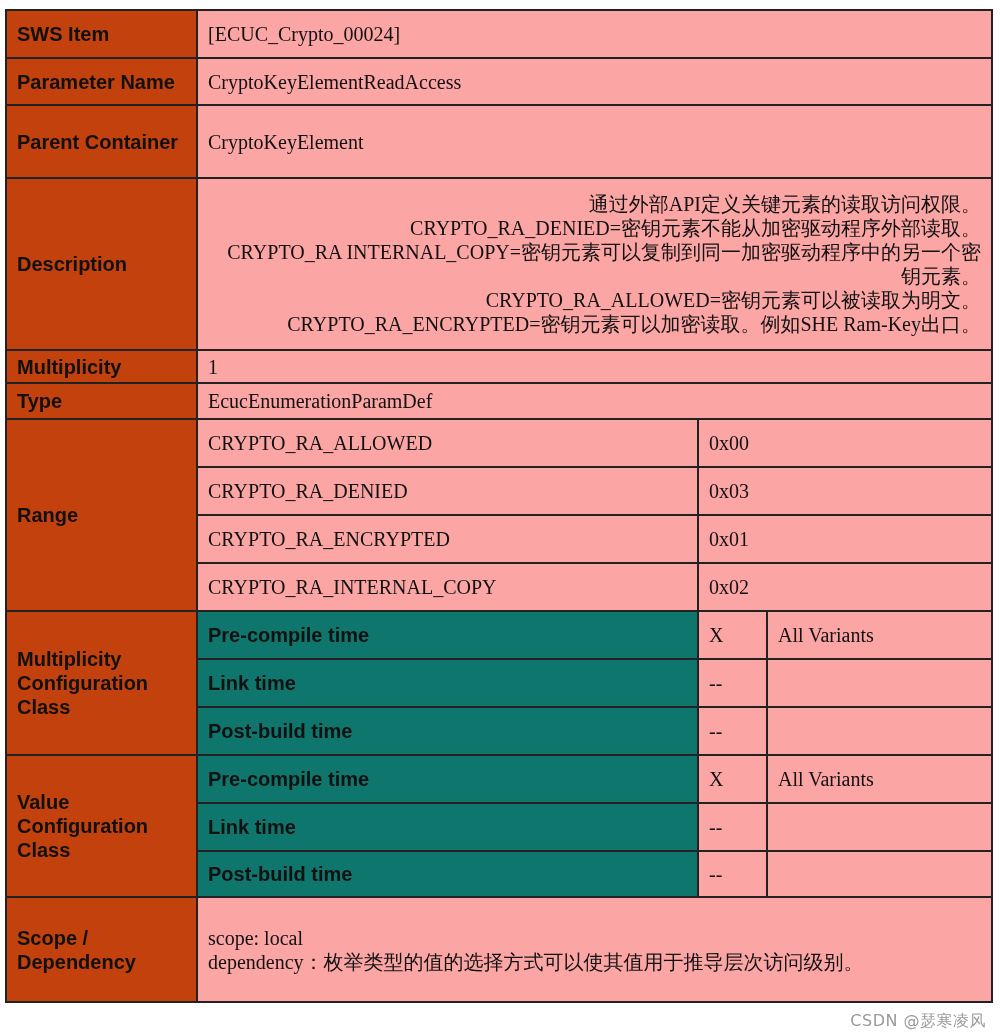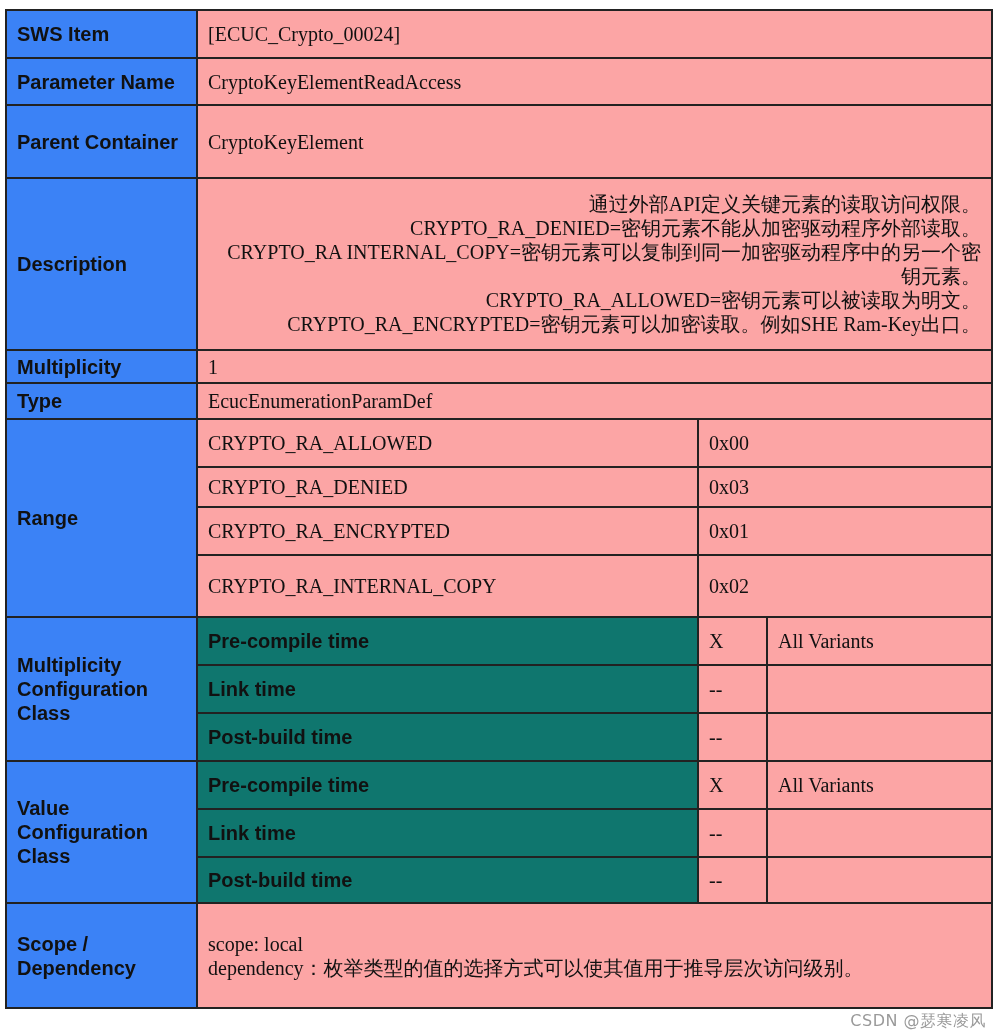--- a/index.html
+++ b/index.html
@@ -25,21 +25,21 @@
     }
     table.spec td {
       border: 2px solid #222222;
       padding: 0 10px;
       font-size: 20px;
       line-height: 24px;
       vertical-align: middle;
       overflow: hidden;
     }
     td.label {
-      background: #3b82f6;
+      background: #c2410c;
       font-weight: bold;
     }
     td.sublabel {
       background: #0f766e;
       font-weight: bold;
     }
     td.val { background: #fca5a5; font-family: Liberation Serif, serif; }
     td.desc {
       vertical-align: top;
       padding-top: 6px;
@@ -110,29 +110,29 @@
   <tr style="height:36px">
     <td class="label">Type</td>
     <td class="val" colspan="3">EcucEnumerationParamDef</td>
   </tr>
 
   <tr style="height:48px">
     <td class="label" rowspan="4">Range</td>
     <td class="val">CRYPTO_RA_ALLOWED</td>
     <td class="val" colspan="2">0x00</td>
   </tr>
-  <tr style="height:40px">
+  <tr style="height:48px">
     <td class="val">CRYPTO_RA_DENIED</td>
     <td class="val" colspan="2">0x03</td>
   </tr>
   <tr style="height:48px">
     <td class="val">CRYPTO_RA_ENCRYPTED</td>
     <td class="val" colspan="2">0x01</td>
   </tr>
-  <tr style="height:62px">
+  <tr style="height:48px">
     <td class="val">CRYPTO_RA_INTERNAL_COPY</td>
     <td class="val" colspan="2">0x02</td>
   </tr>
 
   <tr style="height:48px">
     <td class="label" rowspan="3">Multiplicity Configuration Class</td>
     <td class="sublabel">Pre-compile time</td>
     <td class="val">X</td>
     <td class="val">All Variants</td>
   </tr>

